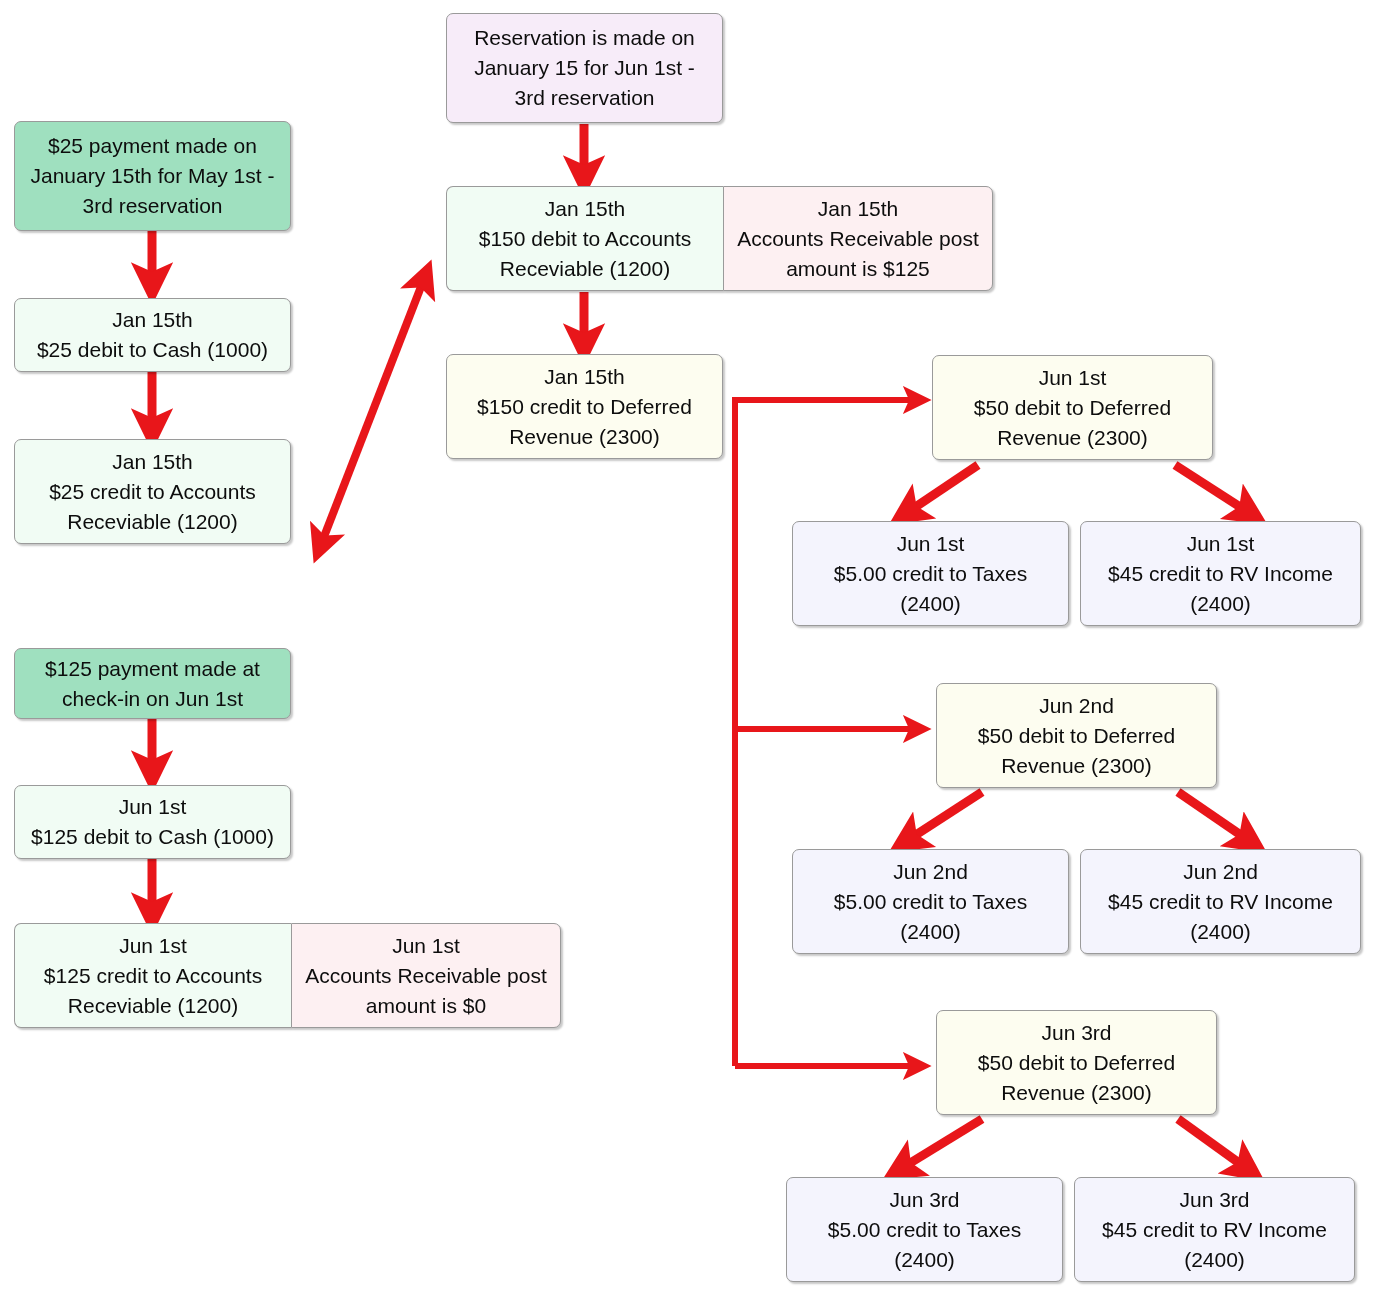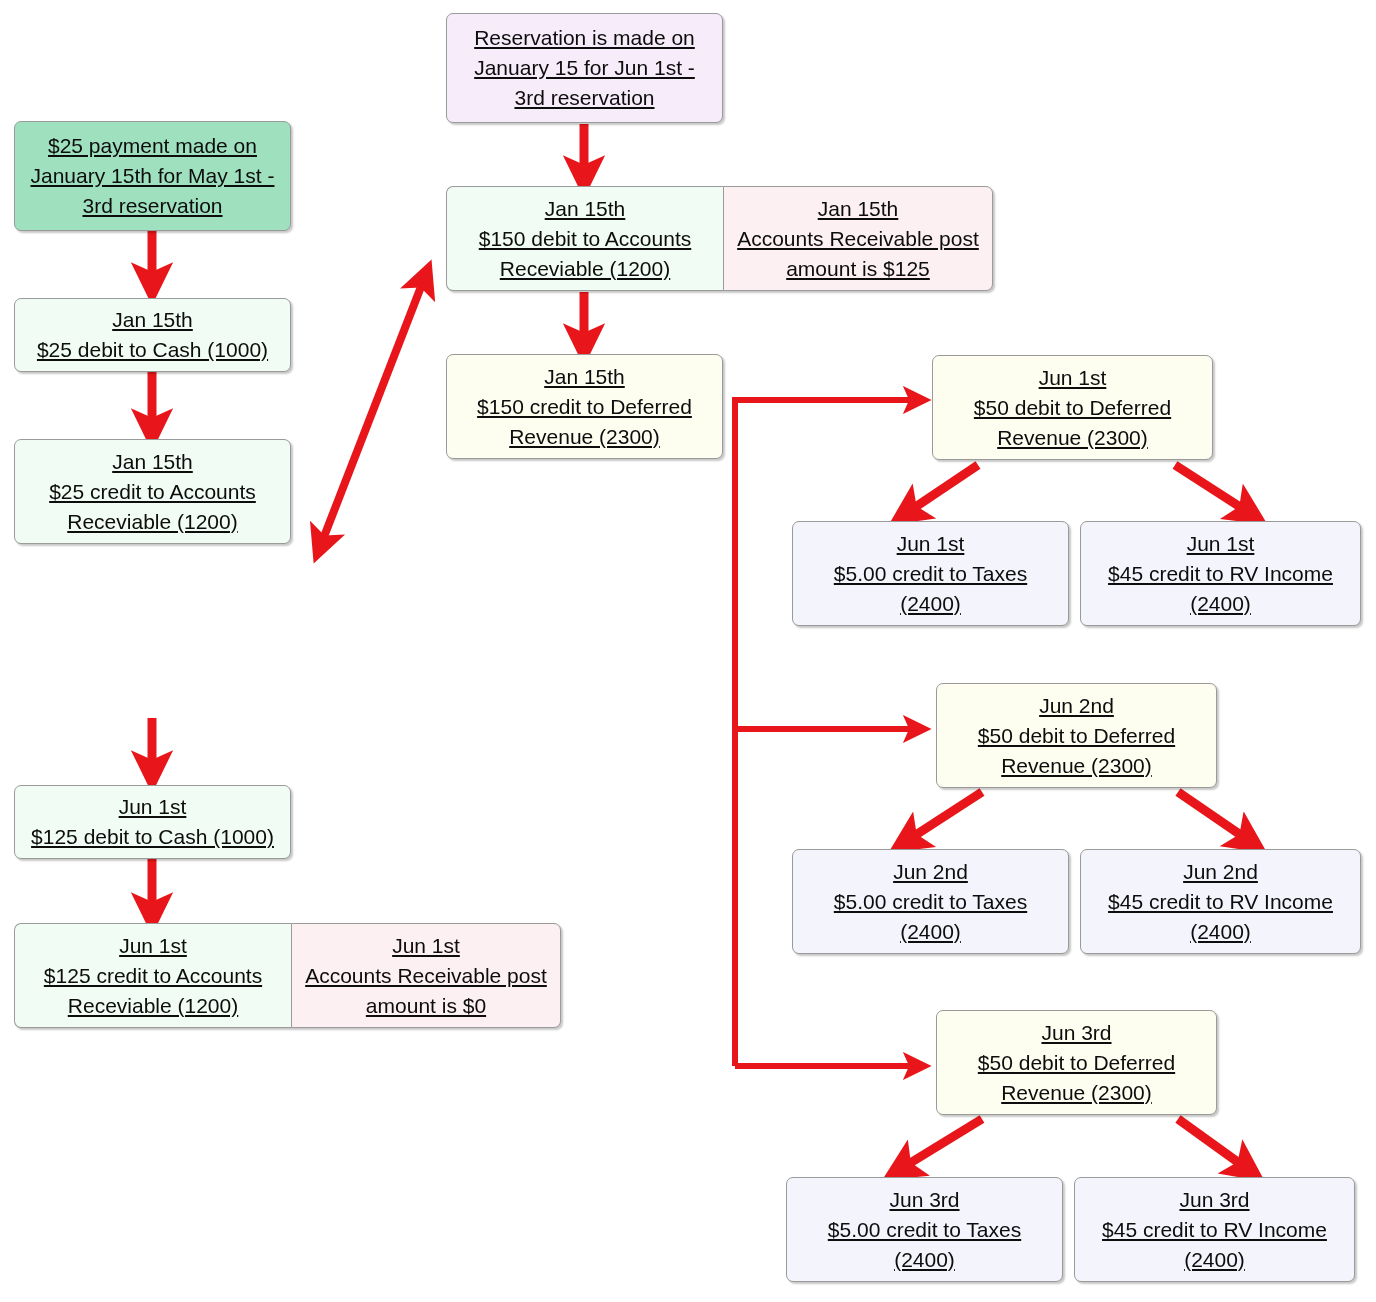--- a/index.html
+++ b/index.html
@@ -25,21 +25,20 @@
     box-shadow: 2px 2px 2px rgba(0,0,0,0.22);
     display: flex;
     align-items: center;
     justify-content: center;
     text-align: center;
     font-size: 21px;
     line-height: 30px;
     color: #0d0d0d;
     padding: 21px 10px;
     white-space: pre-line;
-    text-decoration: underline;
   }
   
   .fill-green   { background: #9fe0bf; }
   .fill-mint    { background: #f1fcf4; }
   .fill-purple  { background: #f7ecf9; }
   .fill-pink    { background: #fdf0f2; }
   .fill-cream   { background: #fdfdf0; }
   .fill-lav     { background: #f4f4fd; }
 
   
@@ -125,20 +124,22 @@
 January 15th for May 1st -
 3rd reservation</div>
 
   <div class="node fill-mint" style="left:14px; top:298px; width:277px; height:74px;">Jan 15th
 $25 debit to Cash (1000)</div>
 
   <div class="node fill-mint" style="left:14px; top:439px; width:277px; height:105px;">Jan 15th
 $25 credit to Accounts
 Receviable (1200)</div>
 
+  <div class="node fill-green" style="left:14px; top:648px; width:277px; height:71px;">$125 payment made at
+check-in on Jun 1st</div>
 
   <div class="node fill-mint" style="left:14px; top:785px; width:277px; height:74px;">Jun 1st
 $125 debit to Cash (1000)</div>
 
   <div class="node fill-mint pair-left" style="left:14px; top:923px; width:277px; height:105px;">Jun 1st
 $125 credit to Accounts
 Receviable (1200)</div>
 
   <div class="node fill-pink pair-right" style="left:291px; top:923px; width:270px; height:105px;">Jun 1st
 Accounts Receivable post

